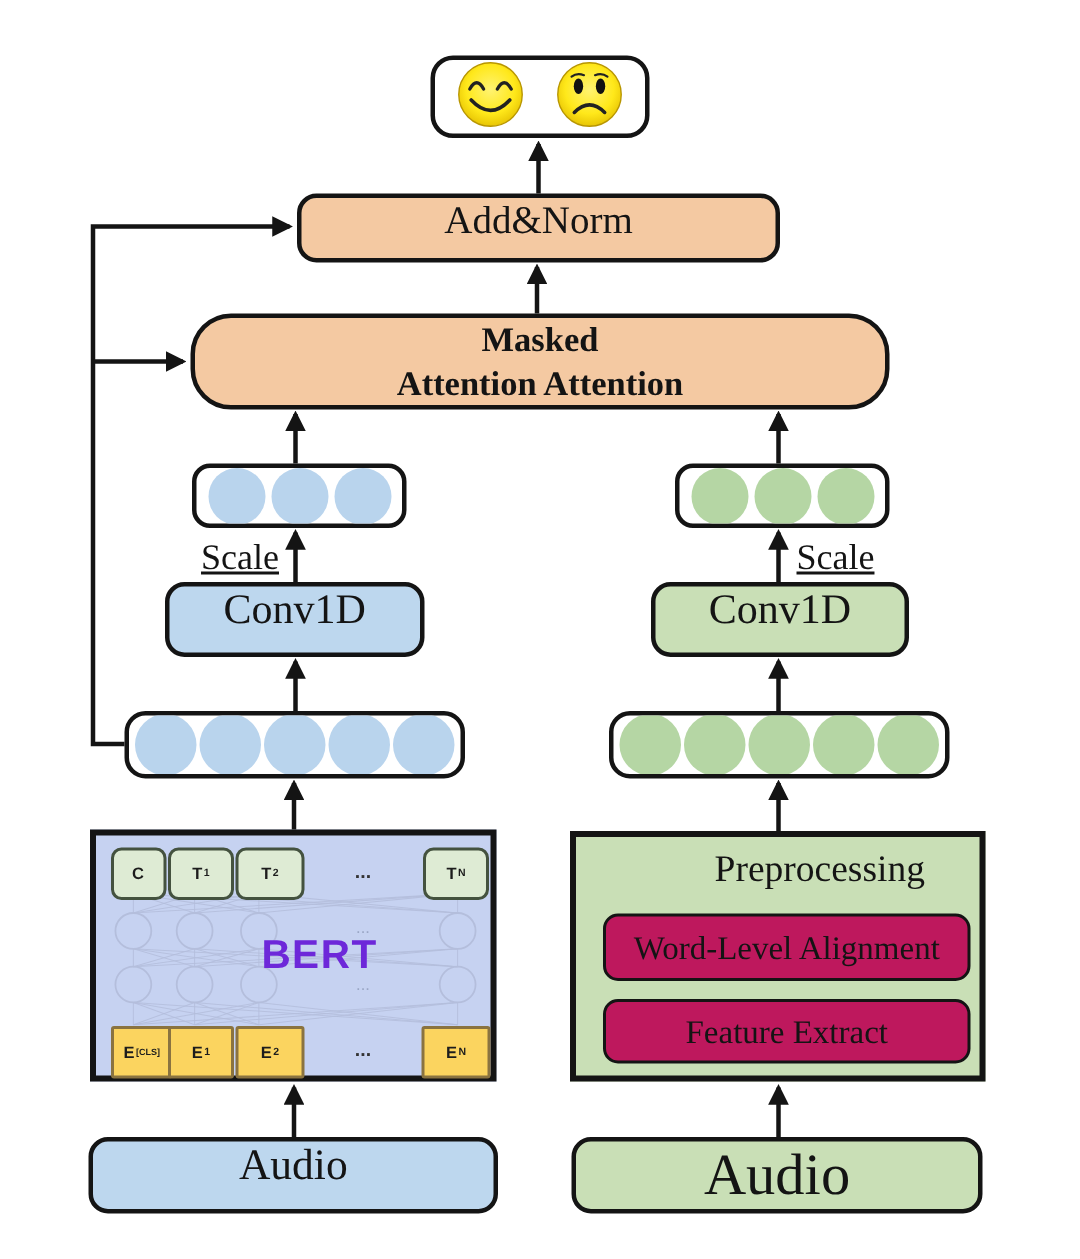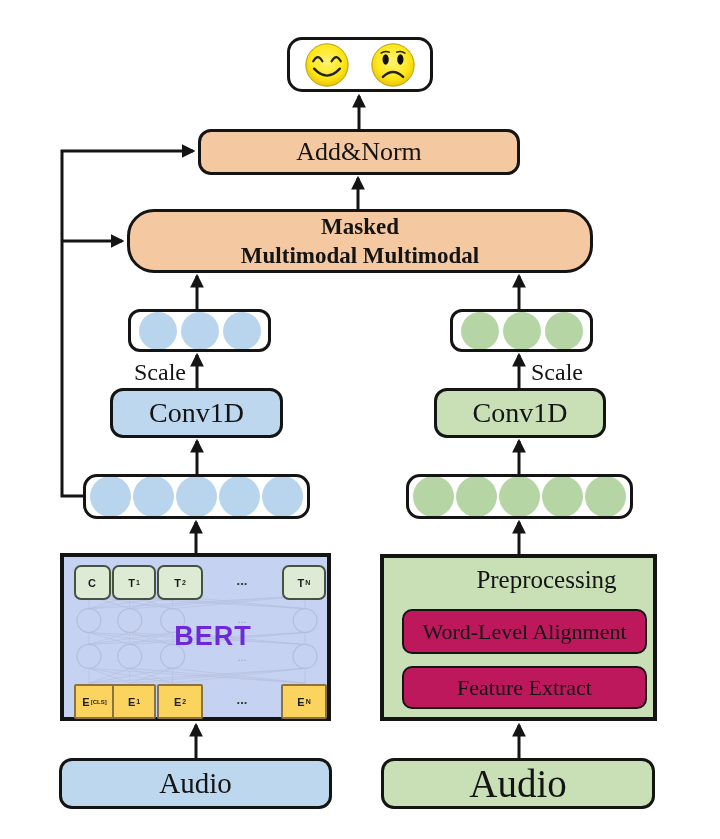--- a/index.html
+++ b/index.html
@@ -2,21 +2,21 @@
 <html style="--peach: #F4C9A2; --blue: #BDD7EE; --blue-circle: #B9D4ED; --green: #C9DFB6; --green-circle: #B5D6A4; --bert-bg: #C6D2F1; --token-green: #DEEBD4; --token-yellow: #FBD45F; --line: #141414; --net: #B4BEDC;"><head>
 <meta charset="utf-8">
 <style>
   html,body{margin:0;padding:0;background:#fff;}
   #stage{
     position:relative;width:720px;height:839px;background:#ffffff;
     font-family:"Liberation Serif", serif;color:#141414;overflow:hidden;
   }
   .abs{position:absolute;box-sizing:border-box;}
   .node{
-    border:3px solid var(--line);display:flex;align-items:center;justify-content:center;
+    border:3px solid var(--line);display:flex;align-items:flex-start;justify-content:center;
     text-align:center;background:#fff;
   }
   .rounded{border-radius:13px;}
   .peach{background:var(--peach);}
   .bluefill{background:var(--blue);}
   .greenfill{background:var(--green);}
 
   
   #emoji-box{left:287px;top:37px;width:146px;height:55px;border-radius:15px;gap:20px;}
   #emoji-box svg{display:block;}
@@ -31,21 +31,21 @@
   .c3 .dot{width:38px;height:38px;}
   .c5{width:227px;height:45px;border-radius:14px;gap:2px;}
   .c5 .dot{width:41px;height:41px;}
   #c3-left{left:128px;top:309px;}
   #c3-right{left:450px;top:309px;}
   #c5-left{left:83px;top:474px;}
   #c5-right{left:406px;top:474px;}
   .bluedot{background:var(--blue-circle);}
   .greendot{background:var(--green-circle);}
 
-  .scale{font-size:24px;height:26px;line-height:26px;}
+  .scale{font-size:24px;height:26px;line-height:26px;text-decoration:underline;}
   #scale-left{left:124px;top:359px;width:62px;text-align:right;}
   #scale-right{left:531px;top:359px;width:64px;text-align:left;}
 
   #conv-left{left:110px;top:388px;width:173px;height:50px;font-size:28px;}
   #conv-right{left:434px;top:388px;width:172px;height:50px;font-size:28px;}
 
   
   #bert{left:60px;top:553px;width:271px;height:168px;background:var(--bert-bg);border:4px solid var(--line);}
   #bert-net{position:absolute;left:0;top:0;width:100%;height:100%;}
   .tok{position:absolute;display:flex;align-items:center;justify-content:center;
@@ -112,21 +112,21 @@
     </svg>
   </div>
 
   <div class="abs node rounded peach" id="addnorm">
     <span>Add&amp;Norm</span>
   </div>
 
   <div class="abs node peach" id="masked">
     <span>
       <span>Masked</span><br>
-      <span>Multimodal Multimodal</span>
+      <span>Attention Attention</span>
     </span>
   </div>
 
   <div class="abs node crow c3" id="c3-left">
     <span class="dot bluedot"></span>
     <span class="dot bluedot"></span>
     <span class="dot bluedot"></span>
   </div>
   <div class="abs node crow c3" id="c3-right">
     <span class="dot greendot"></span>

